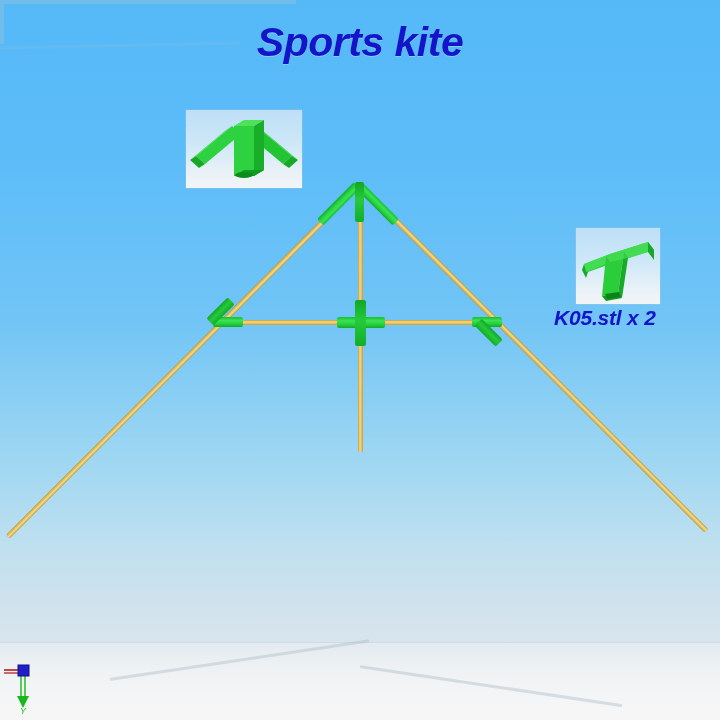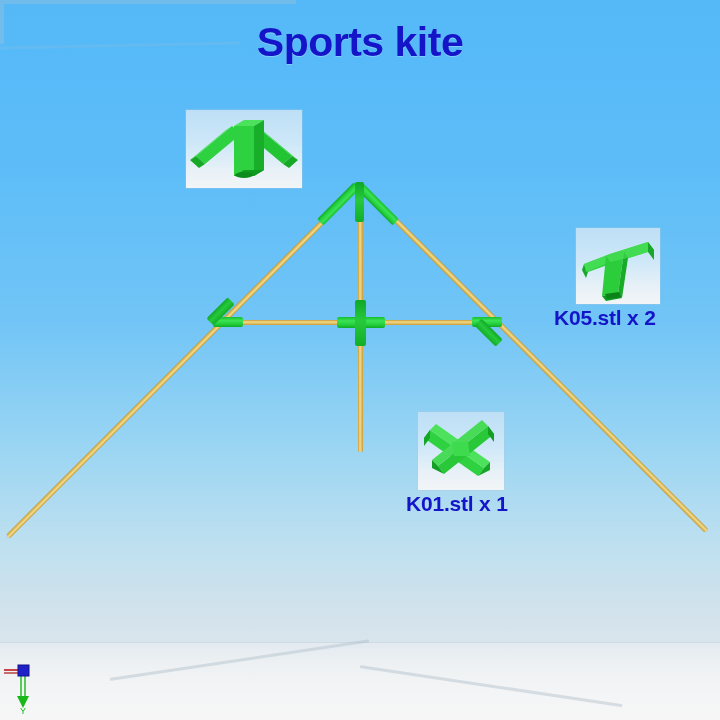--- a/index.html
+++ b/index.html
@@ -18,20 +18,21 @@
     overflow: hidden;
     background: linear-gradient(to bottom,
         #55b9f8 0%,
         #5cbcf8 22%,
         #72c5f6 45%,
         #9ad5f3 62%,
         #bfe0ef 76%,
         #d4e3ec 86%,
         #dde7ee 93%,
         #e9eff3 100%);
+    font-style: italic;
   }
 
   
   #ground {
     position: absolute;
     left: 0;
     bottom: 0;
     width: 720px;
     height: 78px;
     background: linear-gradient(to bottom, #e2eaf0 0%, #eef1f3 30%, #f4f5f6 70%, #f6f6f6 100%);
@@ -202,41 +203,20 @@
           <polygon points="48,24 52,30 46,70 42,66" fill="#17ab28"></polygon>
           <polygon points="26,68 42,66 46,70 30,73" fill="#0f9a20"></polygon>
           <polygon points="30,28 48,24 52,30 34,34" fill="#4ce25c" opacity="0.6"></polygon>
           <polygon points="29,66 43,64 45,69 31,71" fill="#0b8318"></polygon>
         </g>
       </svg>
     </div>
     <div class="callout-label label-left" style="margin-left:-22px;">K05.stl x 2</div>
   </div>
 
-  <div class="callout" style="left:418px; top:412px; width:86px;">
-    <div class="thumb" style="width:86px; height:78px;">
-      <svg width="86" height="78" viewBox="0 0 86 78">
-        <g>
-
-          <polygon points="12,18 66,56 60,64 6,26" fill="#2ed13f"></polygon>
-          <polygon points="12,18 18,12 72,50 66,56" fill="#4ce25c"></polygon>
-          <polygon points="66,56 72,50 72,58 60,64" fill="#16a527"></polygon>
-          <polygon points="12,18 6,26 6,34 12,26" fill="#16a527"></polygon>
-
-          <polygon points="70,14 20,54 26,62 76,22" fill="#28c838"></polygon>
-          <polygon points="70,14 64,8 14,48 20,54" fill="#47db57"></polygon>
-          <polygon points="20,54 14,48 14,56 26,62" fill="#139f24"></polygon>
-          <polygon points="70,14 76,22 76,30 70,22" fill="#139f24"></polygon>
-
-          <polygon points="34,30 50,30 52,44 36,44" fill="#3ddb4d"></polygon>
-        </g>
-      </svg>
-    </div>
-    <div class="callout-label" style="margin-left:-12px;">K01.stl x 1</div>
-  </div>
 
   <div id="axis-gizmo">
     <svg width="60" height="62" viewBox="0 0 60 62">
 
       <line x1="18" y1="18" x2="0" y2="18" stroke="#c01818" stroke-width="1.6"></line>
       <line x1="18" y1="21" x2="0" y2="21" stroke="#a81414" stroke-width="1.2"></line>
 
       <line x1="17" y1="20" x2="17" y2="48" stroke="#18b818" stroke-width="1.4"></line>
       <line x1="21" y1="20" x2="21" y2="48" stroke="#18b818" stroke-width="1.4"></line>
       <polygon points="13,44 25,44 19,56" fill="#18b818"></polygon>

